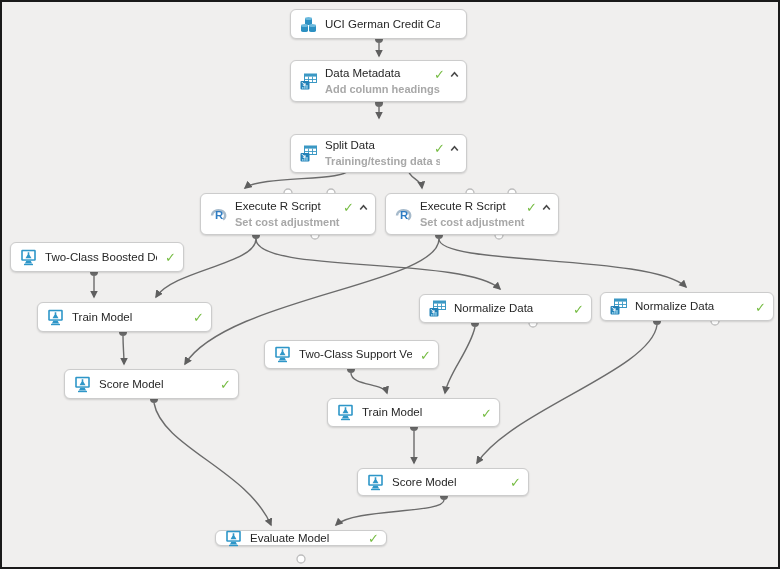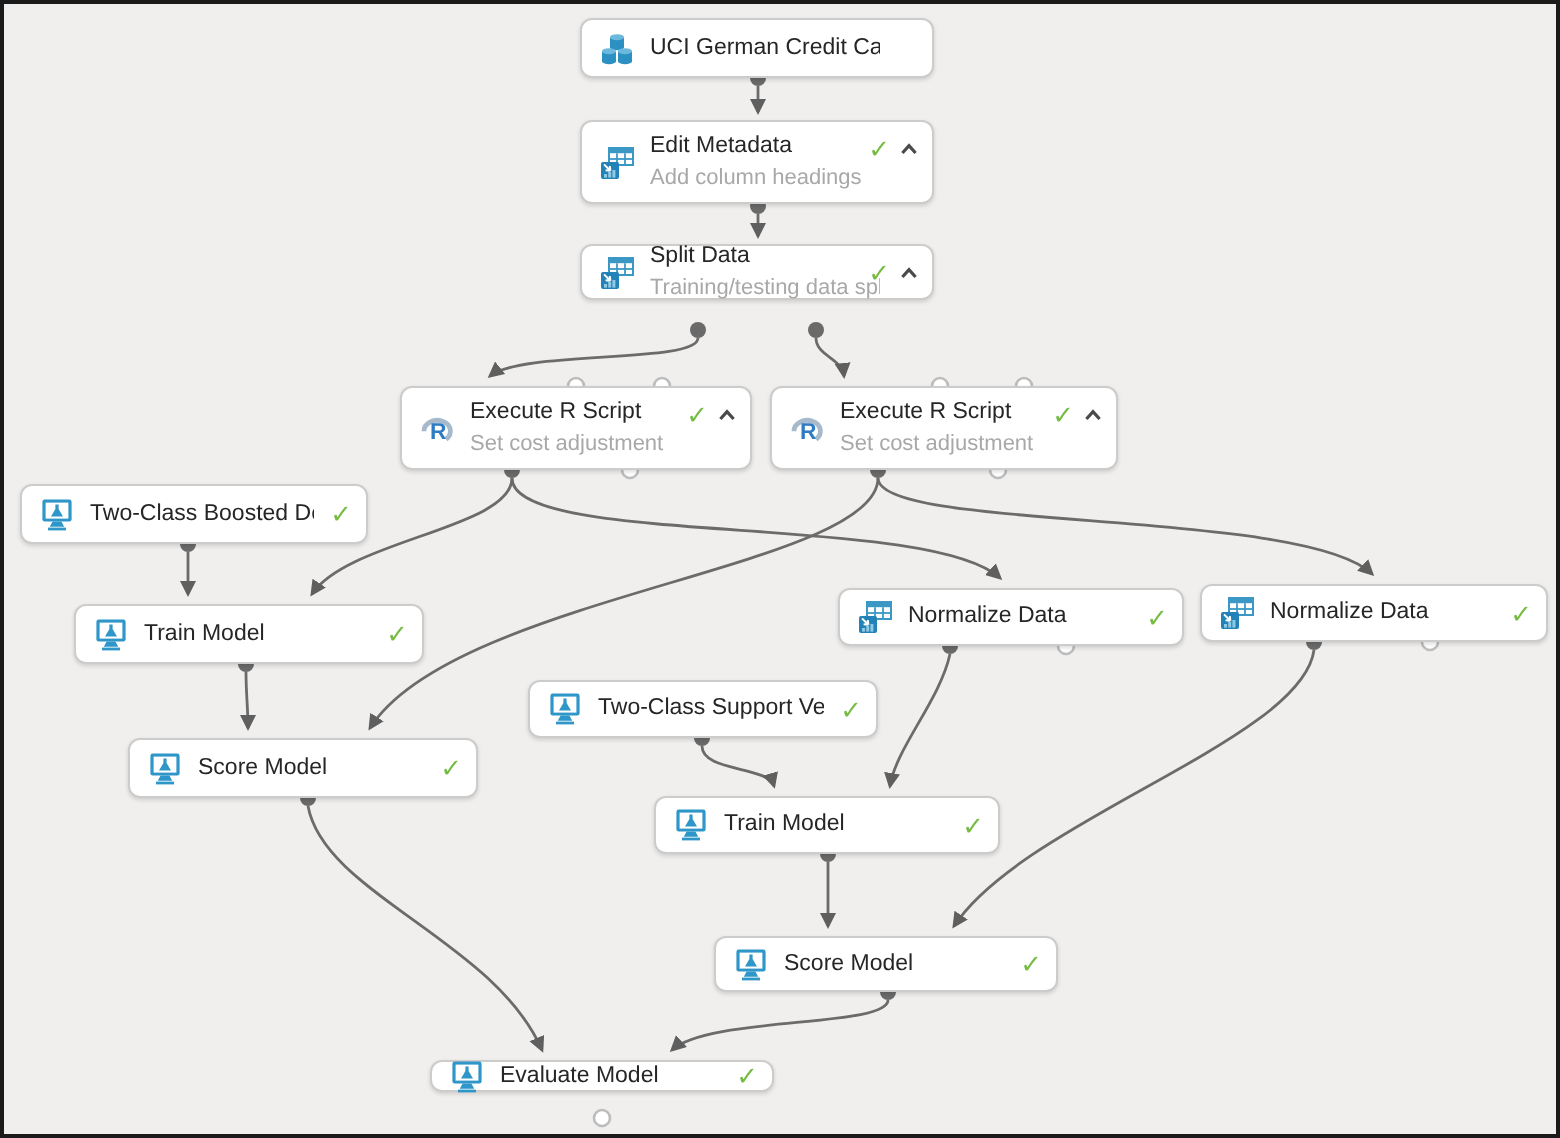--- a/index.html
+++ b/index.html
@@ -5,21 +5,21 @@
   html,body{margin:0;padding:0;background:#d8d8d8;font-family:"Liberation Sans","DejaVu Sans",sans-serif;}
   .frame{position:relative;width:780px;height:569px;background:#f0efee;border:2px solid #1a1a1a;box-sizing:border-box;overflow:hidden;}
   svg.wires{position:absolute;left:0;top:0;z-index:1;}
   .node{position:absolute;z-index:2;background:#ffffff;border:1px solid #cccccc;border-radius:6px;
         box-shadow:0 1px 2px rgba(0,0,0,.14);box-sizing:border-box;display:flex;align-items:center;
         padding:0 26px 0 9px;cursor:pointer;}
   .node .icon{flex:0 0 17px;width:17px;height:17px;margin-right:8px;}
   .node .icon svg{display:block;}
   .node .body{flex:1;min-width:0;}
   .node .title{font-size:11.5px;color:#262626;white-space:nowrap;overflow:hidden;display:block;line-height:13px;}
-  .node .subtitle{font-size:11px;color:#a8a8a8;white-space:nowrap;overflow:hidden;display:block;line-height:13px;margin-top:3px;}
+  .node .subtitle{font-size:11px;color:#a8a8a8;white-space:nowrap;overflow:hidden;display:block;line-height:13px;margin-top:3px;font-weight:bold;}
   .node .status{position:absolute;right:7px;display:flex;align-items:center;gap:3px;}
   .node.one-line .status{top:50%;transform:translateY(-50%);}
   .node.two-line .status{top:7px;}
   .check{color:#76bc43;font-size:13px;font-weight:bold;line-height:13px;}
   .caret{display:inline-flex;margin-left:2px;}
 </style>
 </head>
 <body>
 
 <div class="frame">
@@ -105,34 +105,34 @@
           <line x1="12.5" y1="3.6" x2="12.5" y2="9.5" stroke="#3b98c4" stroke-width="0.9"></line>
           <line x1="4.5" y1="6.5" x2="16.5" y2="6.5" stroke="#3b98c4" stroke-width="0.9"></line>
           <rect x="0.5" y="8" width="9" height="8.5" rx="1" fill="#2382b8"></rect>
           <path d="M2,9.2 L5.2,12.4 M5.2,12.4 l-2.4,-0.3 M5.2,12.4 l-0.3,-2.4" stroke="#ffffff" stroke-width="1" fill="none"></path>
           <rect x="2" y="14" width="1.5" height="1.8" fill="#8ecae6"></rect>
           <rect x="4.1" y="13" width="1.5" height="2.8" fill="#8ecae6"></rect>
           <rect x="6.2" y="12" width="1.5" height="3.8" fill="#8ecae6"></rect>
         </svg>
       </span>
     <div class="body">
-      <span class="title">Edit Metadata</span>
+      <span class="title">Data Metadata</span>
       <span class="subtitle">Add column headings</span>
     </div>
     <span class="status">
         <span class="check">✓</span>
         <span class="caret">
           <svg width="9" height="7">
             <path d="M1.2,5.5 L4.5,1.8 L7.8,5.5" stroke="#4a4a4a" stroke-width="1.6" fill="none"></path>
           </svg>
         </span>
       </span>
   </div>
 
-  <div class="node two-line" style="left:288px;top:120px;width:177px;height:28px">
+  <div class="node two-line" style="left:288px;top:132px;width:177px;height:39px">
     <span class="icon">
         <svg width="17" height="17" viewBox="0 0 17 17">
           <rect x="4.5" y="1" width="12" height="8.5" fill="#ffffff" stroke="#3b98c4" stroke-width="1"></rect>
           <rect x="4.5" y="1" width="12" height="2.6" fill="#3b98c4"></rect>
           <line x1="8.5" y1="3.6" x2="8.5" y2="9.5" stroke="#3b98c4" stroke-width="0.9"></line>
           <line x1="12.5" y1="3.6" x2="12.5" y2="9.5" stroke="#3b98c4" stroke-width="0.9"></line>
           <line x1="4.5" y1="6.5" x2="16.5" y2="6.5" stroke="#3b98c4" stroke-width="0.9"></line>
           <rect x="0.5" y="8" width="9" height="8.5" rx="1" fill="#2382b8"></rect>
           <path d="M2,9.2 L5.2,12.4 M5.2,12.4 l-2.4,-0.3 M5.2,12.4 l-0.3,-2.4" stroke="#ffffff" stroke-width="1" fill="none"></path>
           <rect x="2" y="14" width="1.5" height="1.8" fill="#8ecae6"></rect>

